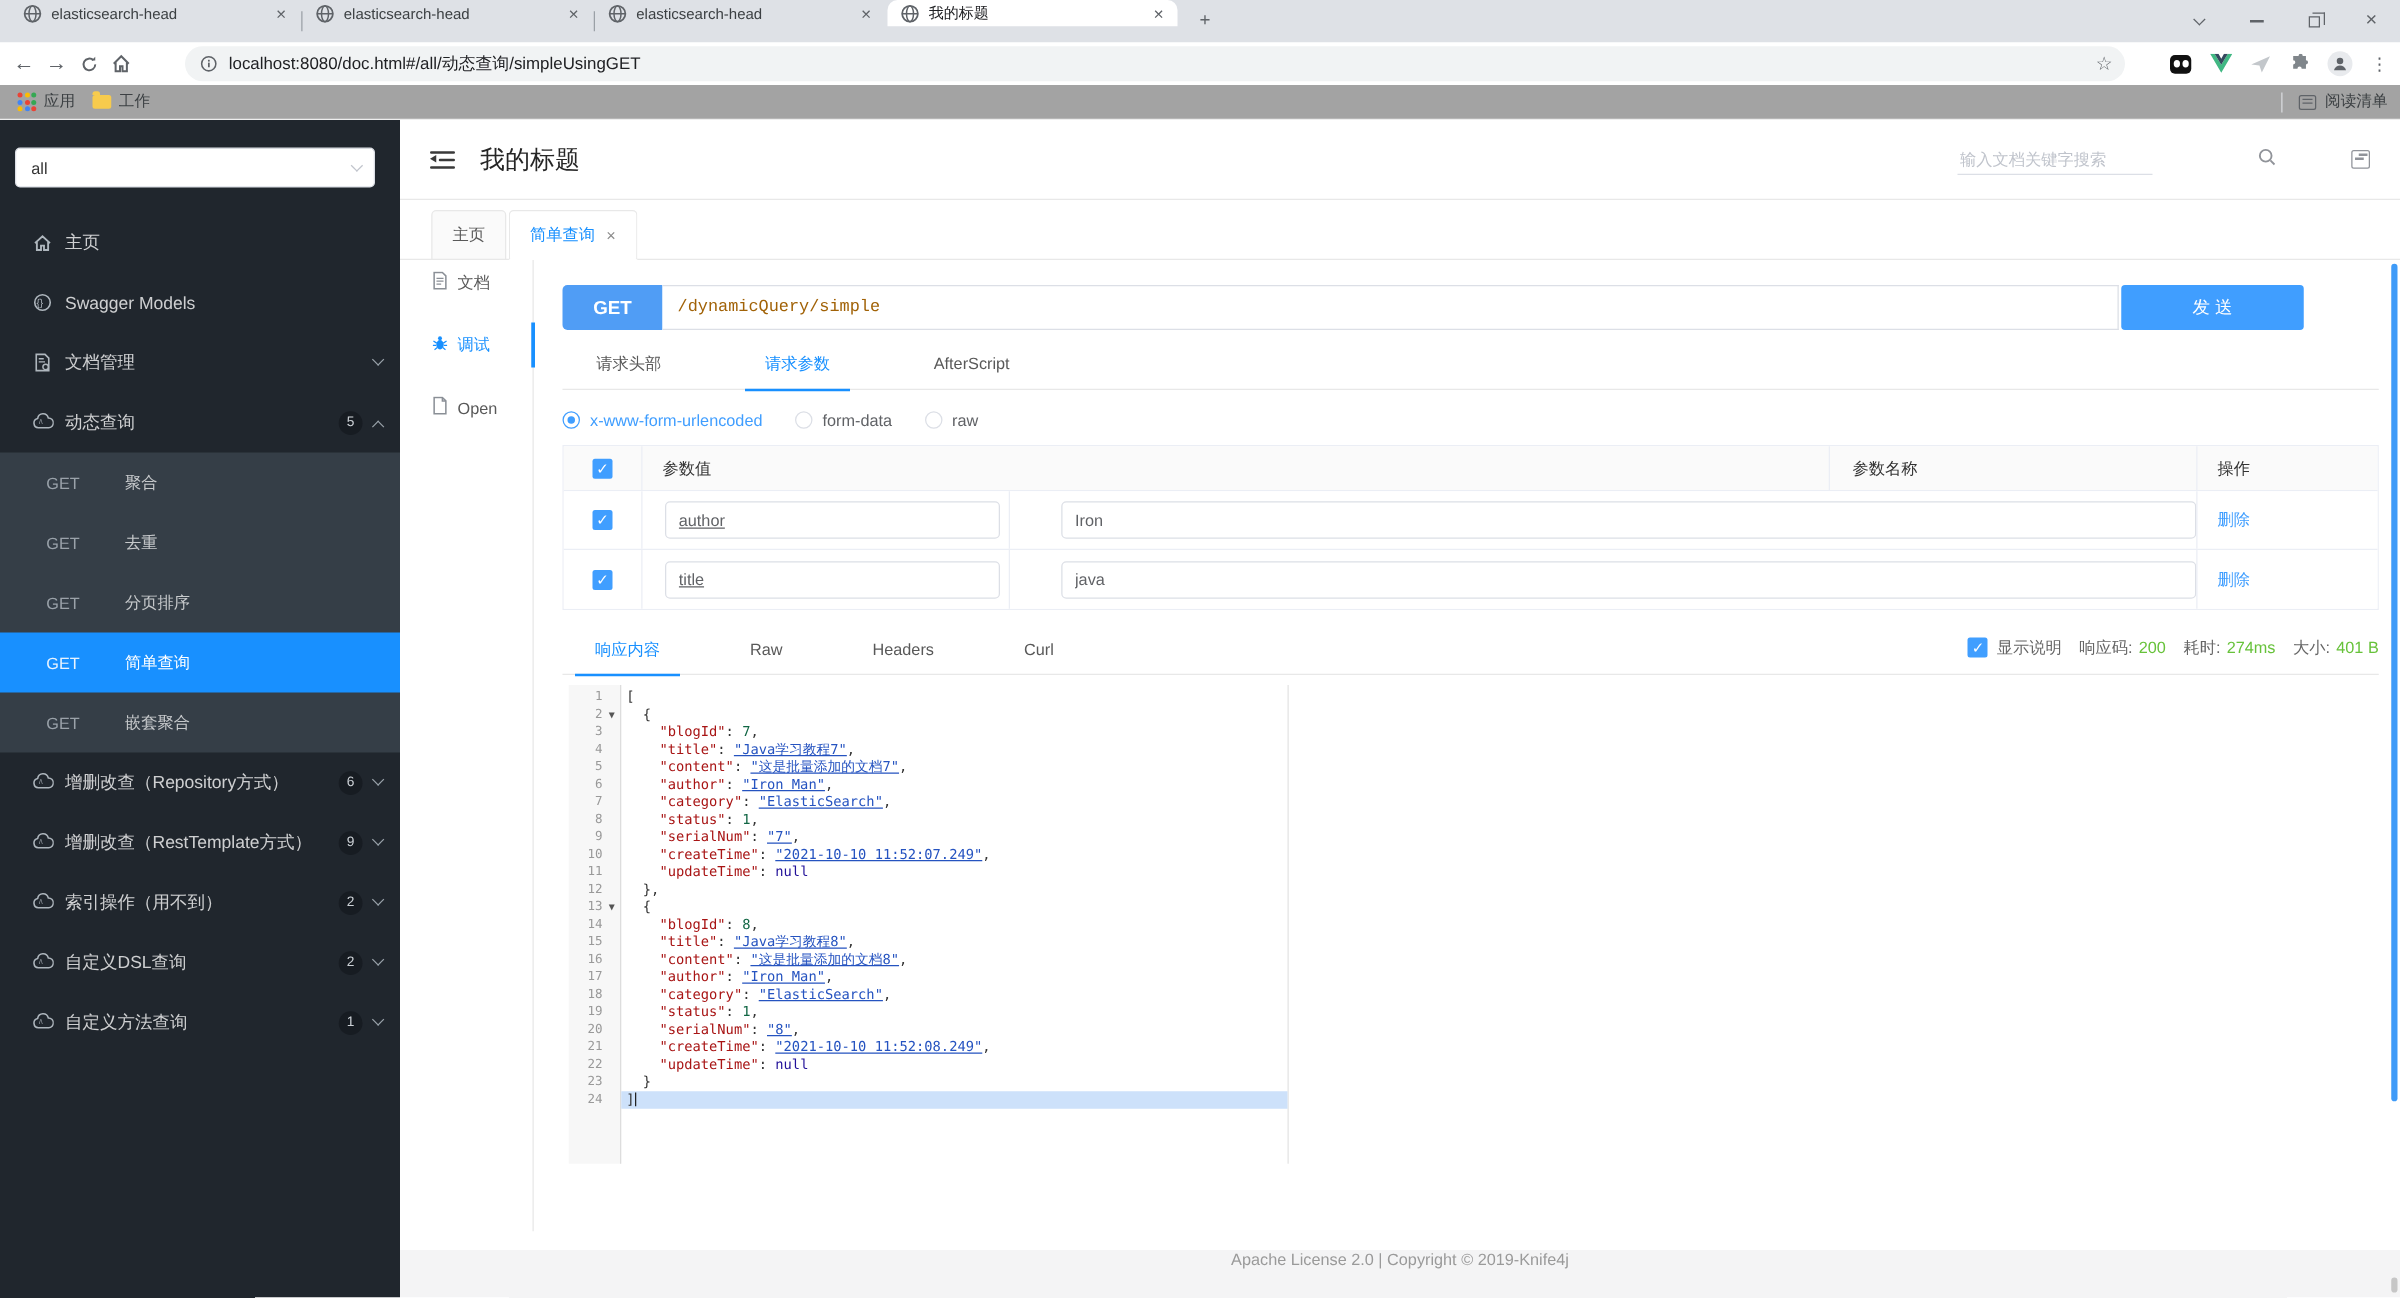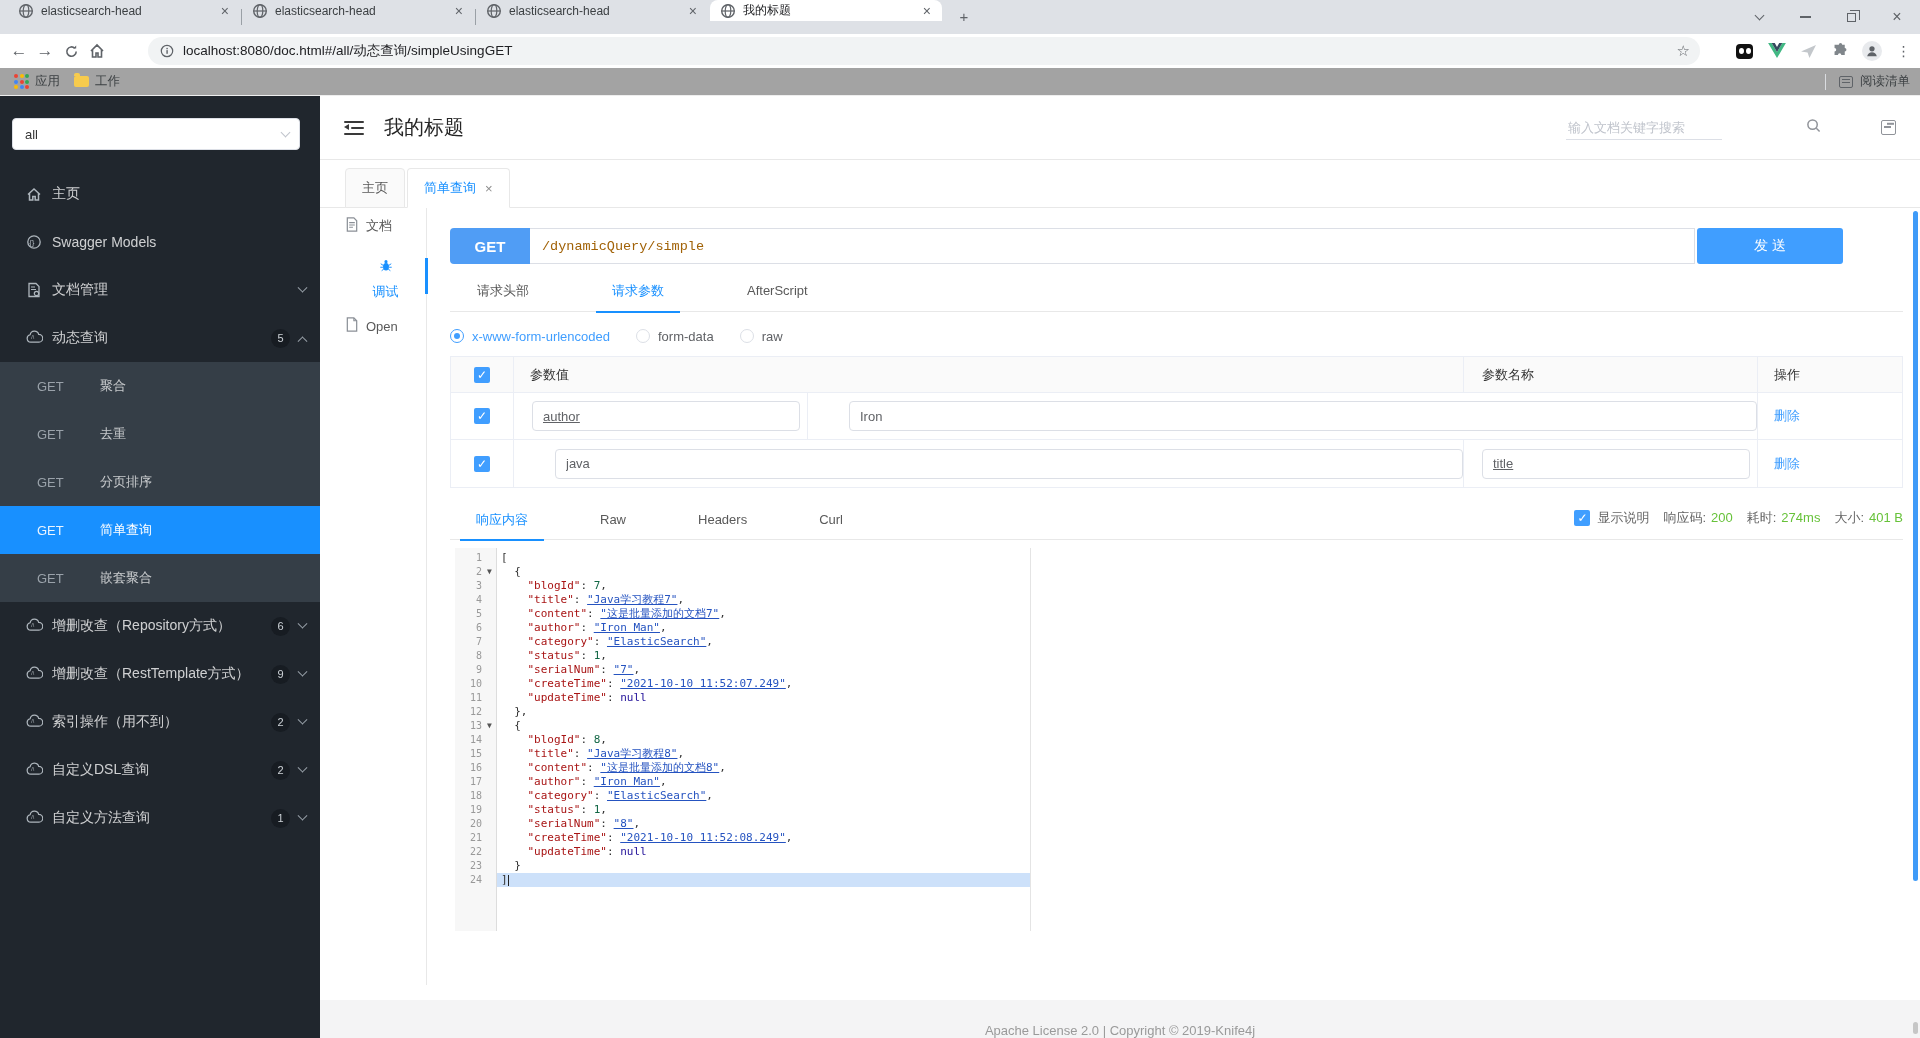--- a/index.html
+++ b/index.html
@@ -104,21 +104,21 @@
   .doctabs { position:absolute; left:0; top:72px; width:1600px; height:40px; border-bottom:1px solid #e8e8e8; }
   .dtab { position:absolute; top:0; height:40px; display:flex; align-items:center; padding:0 16px;
           font-size:13px; background:#fafafa; border:1px solid #e8e8e8; border-radius:4px 4px 0 0;
           color:#595959; }
   .dtab.active { background:#fff; border-bottom:1px solid #fff; color:#1890ff; }
   .dtab .x { margin-left:9px; color:#8c8c8c; font-size:13px; }
 
   .mininav { position:absolute; left:25px; top:112px; width:82px; height:777px; border-right:1px solid #e8e8e8; }
   .mn-item { height:36px; margin-bottom:14px; display:flex; align-items:center; gap:7px; font-size:13px;
              color:#595959; position:relative; }
-  .mn-item.active { color:#1890ff;flex-direction:column; }
+  .mn-item.active { color:#1890ff; }
   .mn-item.active:after { content:""; position:absolute; right:-2px; top:0; width:3px; height:36px; background:#1890ff; }
   .mn-item svg { flex:none; }
 
   .reqrow { position:absolute; left:130px; top:132px; width:1393px; height:36px; display:flex; }
   .method-chip { width:80px; background:#509df5; color:#fff; font-size:15px; font-weight:bold;
                  display:flex; align-items:center; justify-content:center; border-radius:4px 0 0 4px; }
   .requrl { flex:1; height:36px; border:1px solid #dcdfe6; border-left:none; font-size:13.5px; color:#a16207;
             padding:0 12px; outline:none; font-family:Liberation Mono, monospace; }
   .sendbtn { width:146px; height:36px; margin-left:2px; background:#409eff; border:none; border-radius:3px;
              color:#fff; font-size:14px; }
@@ -177,21 +177,21 @@
   .ed-code { padding-left:4px; font-size:11px; white-space:pre; position:relative; color:#333; flex:1; }
   .ed-code.sel:before { content:""; position:absolute; left:0; top:0; width:533px; height:14px; background:#cde1fa; }
   .ed-code span { position:relative; }
   .tk-k { color:#a81414; }
   .tk-s { color:#2553c0; text-decoration:underline; }
   .tk-n { color:#116644; }
   .tk-u { color:#221199; }
   .cursor { display:inline-block; width:1px; height:11px; background:#222; vertical-align:middle; position:relative; }
 
   .footer { position:absolute; left:0; bottom:0; width:1600px; height:38px; background:#f4f4f5;
-            display:flex; align-items:flex-end; justify-content:center; font-size:13px; color:#9a9a9a; }
+            display:flex; align-items:flex-start; justify-content:center; font-size:13px; color:#9a9a9a; }
   .vscroll { position:absolute; right:2px; top:115px; width:5px; height:670px; background:#3f9bf8; border-radius:3px; }
   .vscroll2 { position:absolute; right:2px; bottom:4px; width:5px; height:12px; background:#c6c6c6; border-radius:3px; }
 </style>
 </head>
 <body>
 
 <div>
   <div class="tabstrip">
     <div id="btabs">
         <div class="btab" style="left: 8px;">
@@ -542,25 +542,25 @@
             <input class="pinput val" value="Iron" style="">
           </div>
           <div class="pc pc4">
             <a class="dellink">删除</a>
           </div>
         </div>
         <div class="prow body">
           <div class="pc pc1">
             <span class="cbx">✓</span>
           </div>
+          <div class="pc pc2">
+            <input class="pinput name" value="title" style="">
+          </div>
           <div class="pc pc3">
             <input class="pinput val" value="java" style="">
-          </div>
-          <div class="pc pc2">
-            <input class="pinput name" value="title" style="">
           </div>
           <div class="pc pc4">
             <a class="dellink">删除</a>
           </div>
         </div>
       </div>
 
     <div class="resptabs" id="resptabs">
       <div class="respmeta">
         <span class="cbx">✓</span>

